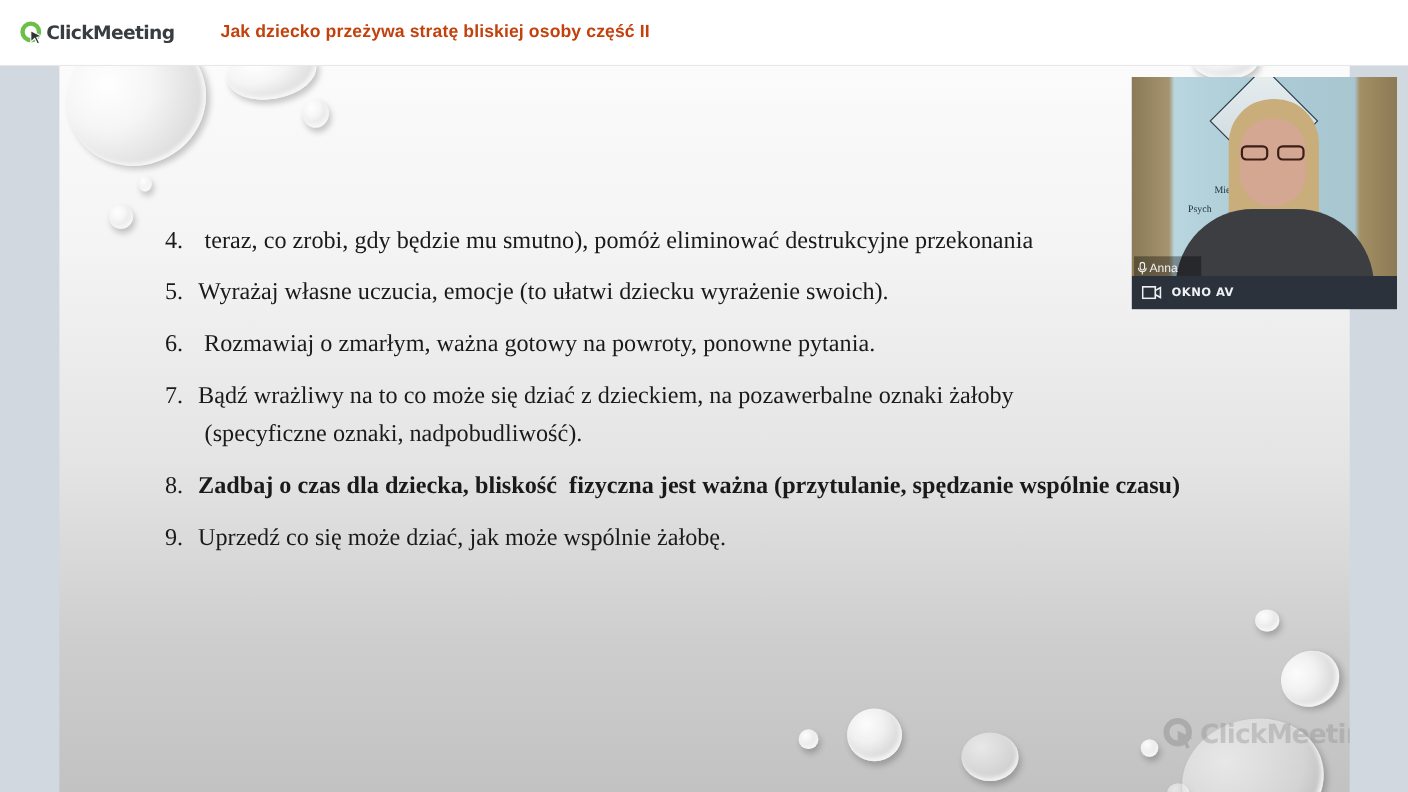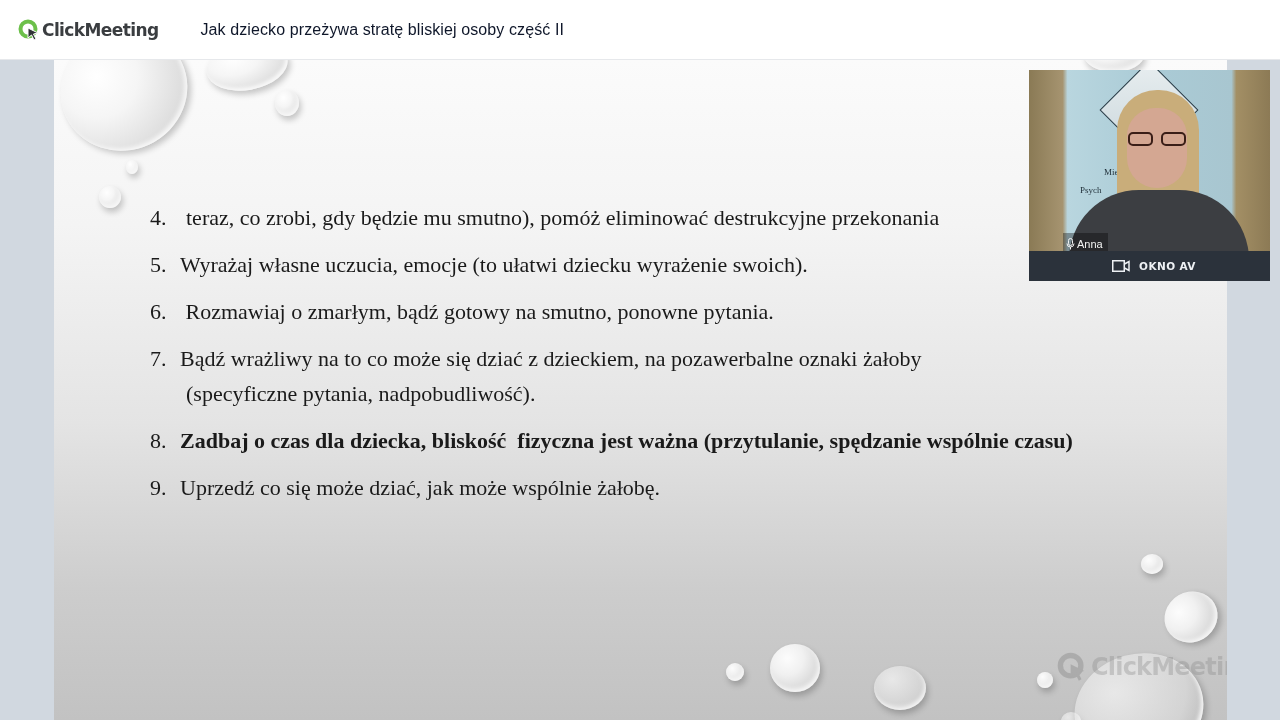--- a/index.html
+++ b/index.html
@@ -13,21 +13,21 @@
       display: flex; align-items: center; z-index: 5;
     }
     .logo { display: flex; align-items: center; margin-left: 18px; cursor: pointer; }
     .logo-mark { width: 22px; height: 22px; position: relative; margin-right: 2px; }
     .logo-text {
       font-family: "DejaVu Sans", sans-serif; font-weight: bold; font-size: 17px;
       color: #3a3d40; letter-spacing: -0.6px;
     }
     .event-title {
       margin-left: 42px; font-family: "Liberation Sans", sans-serif;
-      font-size: 16px; color: #0f172a; font-weight: normal; letter-spacing: 0.1px;
+      font-size: 16px; color: #c2410c; font-weight: bold; letter-spacing: 0.1px;
     }
 
     
     .stage {
       position: absolute; left: 0; top: 60px; width: 1280px; height: 660px;
       background: #d1d8e0;
     }
     .slide {
       position: absolute; left: 54px; top: 0; width: 1173px; height: 660px;
       background: linear-gradient(180deg, #fbfbfb 0%, #f4f4f4 25%, #e4e4e4 55%, #cdcdcd 80%, #c2c2c2 100%);
@@ -98,28 +98,28 @@
       display: flex; justify-content: space-between;
     }
     .person-glasses span {
       width: 25px; height: 14px; border: 2.5px solid #3a1e17; border-radius: 5px;
     }
     .person-body {
       position: absolute; left: 40px; top: 120px; width: 180px; height: 90px;
       border-radius: 70px 70px 0 0; background: #3c3e42;
     }
     .speaker-tag {
-      position: absolute; left: 2px; top: 163px; height: 22px; padding: 0 5px 0 3px;
+      position: absolute; left: 2px; top: 163px; height: 22px; padding: 0 21px 0 3px;
       display: flex; align-items: center; background: rgba(0,0,0,0.35);
-      color: #f2f2f2; font-size: 11px; font-family: "Liberation Sans", sans-serif; margin-left: 32px;
+      color: #f2f2f2; font-size: 11px; font-family: "Liberation Sans", sans-serif;
     }
     .speaker-tag svg { margin-right: 2px; }
     .av-bar {
       position: absolute; left: 0; top: 181px; width: 241px; height: 30px;
-      background: #2b323b; display: flex; align-items: center; padding-left: 9px; cursor: pointer; justify-content: center;
+      background: #2b323b; display: flex; align-items: center; padding-left: 9px; cursor: pointer;
     }
     .av-bar svg { margin-right: 9px; }
     .av-label {
       color: #eef1f4; font-family: "DejaVu Sans", sans-serif; font-size: 10.5px; font-weight: bold;
       letter-spacing: 0.4px;
     }
   </style>
 </head>
 <body>
 
@@ -158,26 +158,26 @@
       <li class="li-4">
         <span class="num">4.</span>
         <span class="line cont">teraz, co zrobi, gdy będzie mu smutno), pomóż eliminować destrukcyjne przekonania</span>
       </li>
       <li class="li-5">
         <span class="num">5.</span>
         <span class="line">Wyrażaj własne uczucia, emocje (to ułatwi dziecku wyrażenie swoich).</span>
       </li>
       <li class="li-6">
         <span class="num">6.</span>
-        <span class="line" style="white-space:pre;"> Rozmawiaj o zmarłym, bądź gotowy na smutno, ponowne pytania.</span>
+        <span class="line" style="white-space:pre;"> Rozmawiaj o zmarłym, ważna gotowy na powroty, ponowne pytania.</span>
       </li>
       <li class="li-7">
         <span class="num">7.</span>
         <span class="line">Bądź wrażliwy na to co może się dziać z dzieckiem, na pozawerbalne oznaki żałoby</span>
-        <span class="line cont">(specyficzne pytania, nadpobudliwość).</span>
+        <span class="line cont">(specyficzne oznaki, nadpobudliwość).</span>
       </li>
       <li class="li-8">
         <span class="num">8.</span>
         <span class="line" style="white-space:pre;font-weight:bold;">Zadbaj o czas dla dziecka, bliskość  fizyczna jest ważna (przytulanie, spędzanie wspólnie czasu)</span>
       </li>
       <li>
         <span class="num">9.</span>
         <span class="line">Uprzedź co się może dziać, jak może wspólnie żałobę.</span>
       </li>
     </ol>

